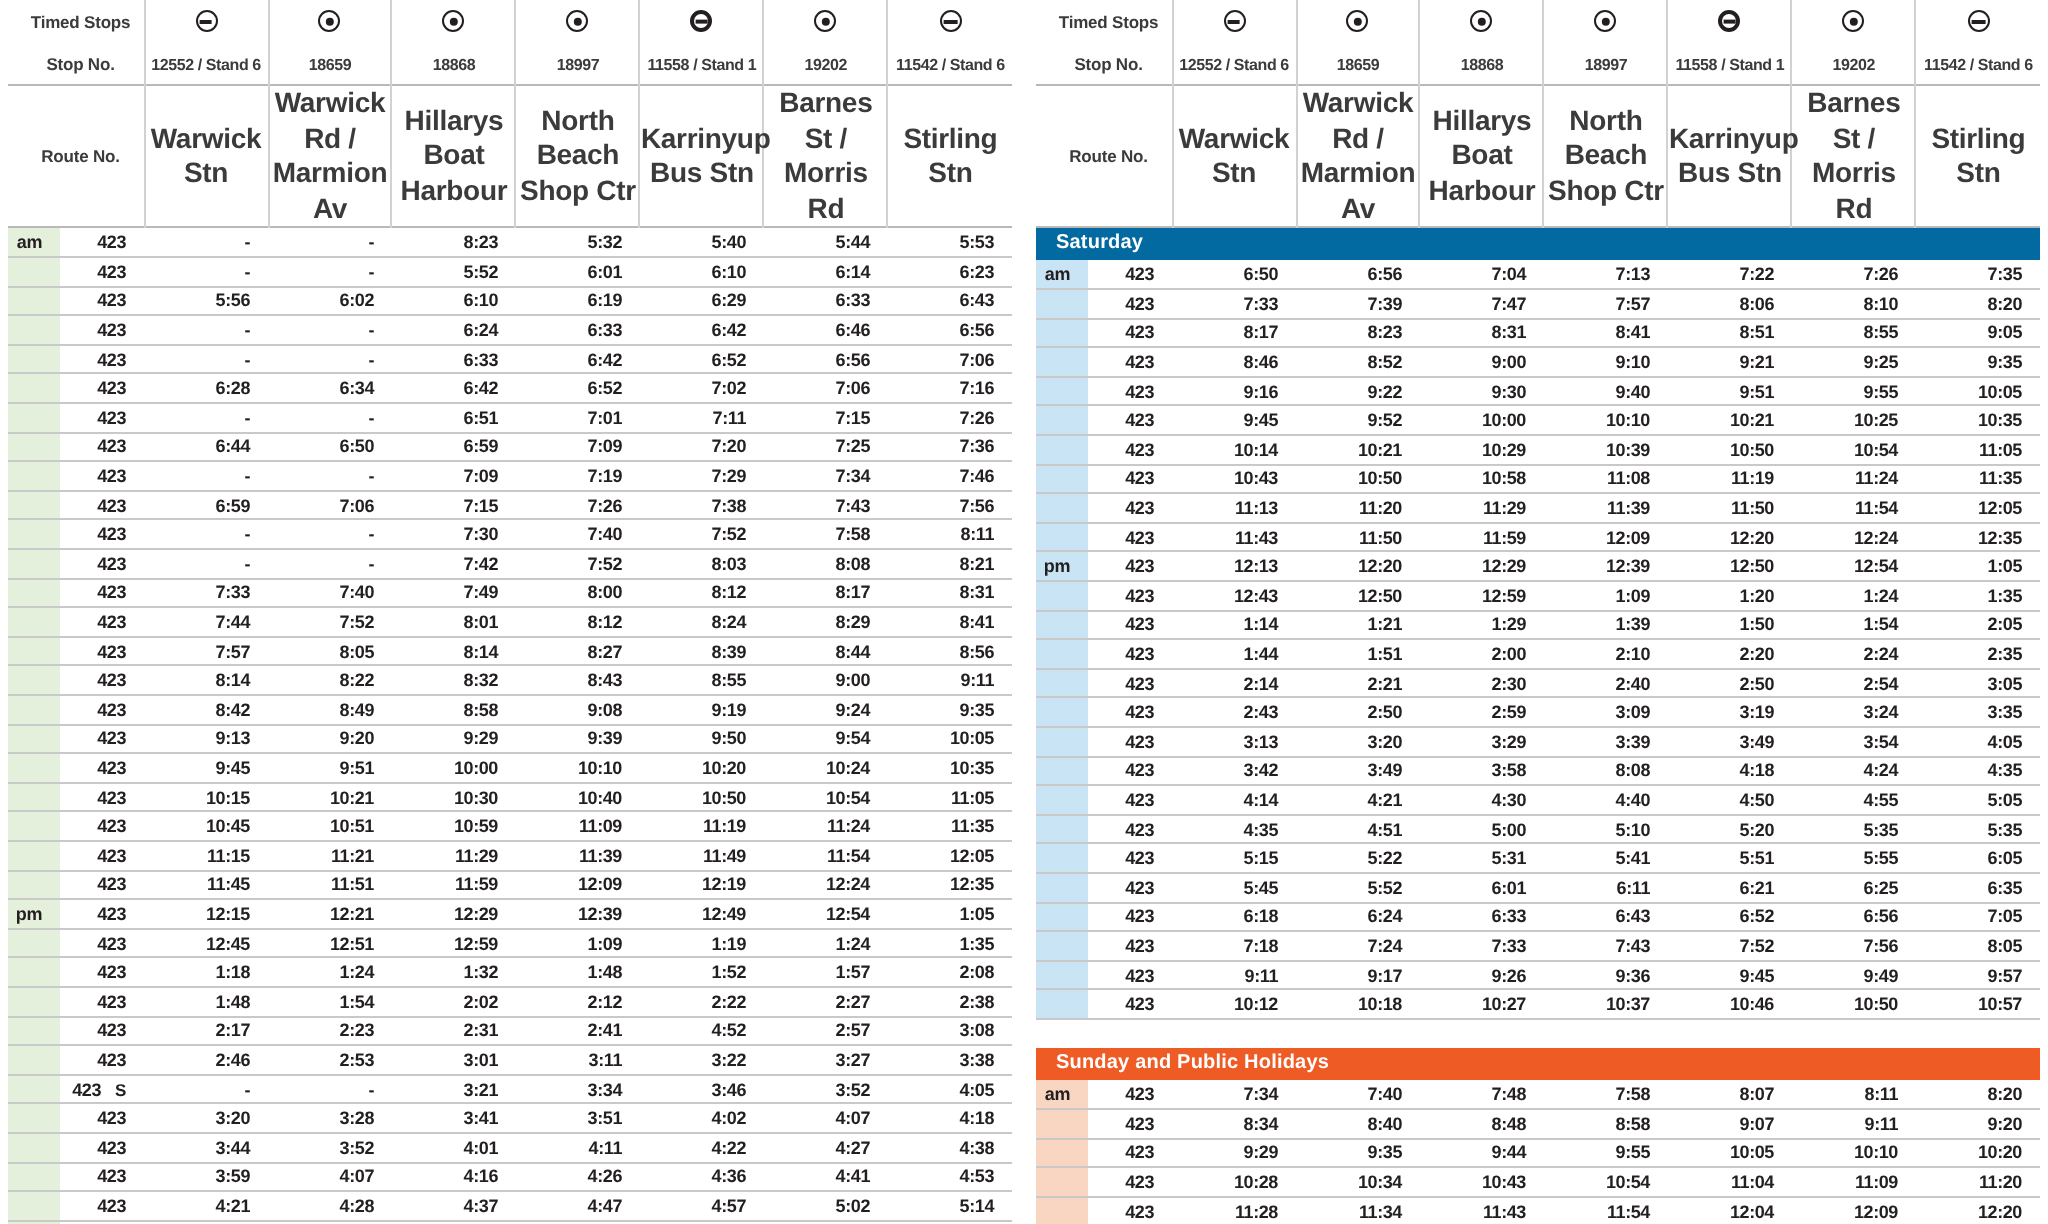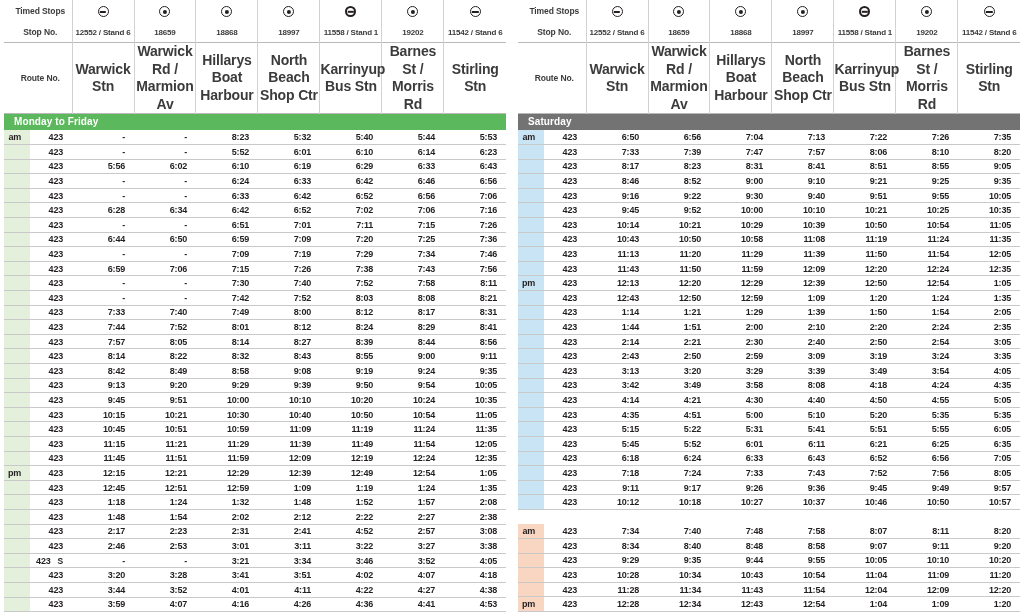--- a/index.html
+++ b/index.html
@@ -257,21 +257,20 @@
                 <div>Stn</div>
               </td>
             </tr>
             <tr class="hdr-bottom">
               <td colspan="9"></td>
             </tr>
           </tbody>
         </table>
       </div>
     <div>
-        <div class="banner" style="background: rgb(92, 184, 92);">Monday to Friday</div>
         <table class="sched">
           <colgroup>
             <col class="col-gutter">
             <col class="col-route">
             <col class="col-time">
             <col class="col-time">
             <col class="col-time">
             <col class="col-time">
             <col class="col-time">
             <col class="col-time">
@@ -748,21 +747,21 @@
                 <div>Stn</div>
               </td>
             </tr>
             <tr class="hdr-bottom">
               <td colspan="9"></td>
             </tr>
           </tbody>
         </table>
       </div>
     <div>
-        <div class="banner" style="background: #737373;">Saturday</div>
+        <div class="banner" style="background: #0369a1;">Saturday</div>
         <table class="sched">
           <colgroup>
             <col class="col-gutter">
             <col class="col-route">
             <col class="col-time">
             <col class="col-time">
             <col class="col-time">
             <col class="col-time">
             <col class="col-time">
             <col class="col-time">
@@ -1053,20 +1052,21 @@
               <td>10:37</td>
               <td>10:46</td>
               <td>10:50</td>
               <td>10:57</td>
             </tr>
           </tbody>
         </table>
       </div>
     <div>
         <div class="banner-spacer" style="height: 14px;"></div>
+        <div class="banner" style="background: rgb(239, 91, 37);">Sunday and Public Holidays</div>
         <table class="sched">
           <colgroup>
             <col class="col-gutter">
             <col class="col-route">
             <col class="col-time">
             <col class="col-time">
             <col class="col-time">
             <col class="col-time">
             <col class="col-time">
             <col class="col-time">

